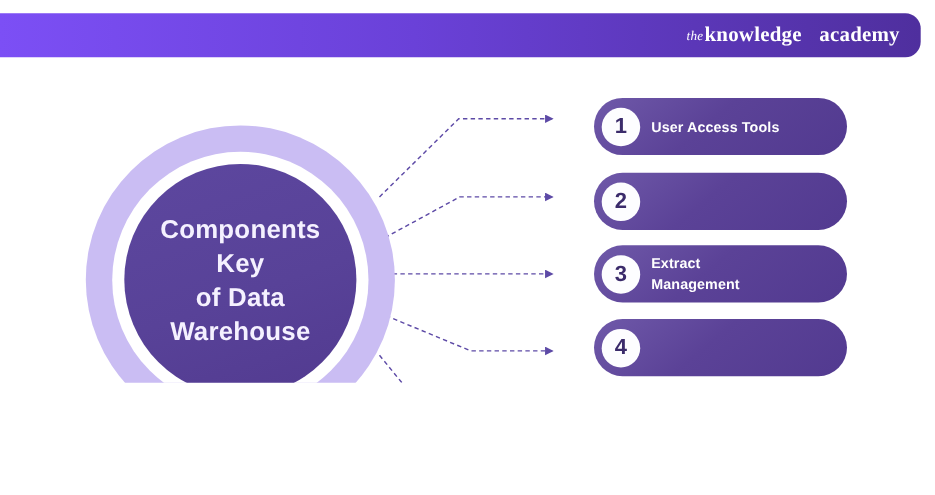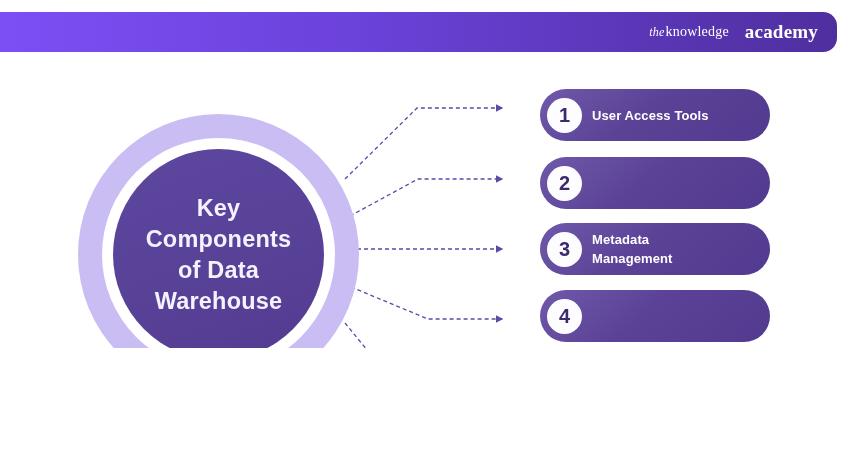--- a/index.html
+++ b/index.html
@@ -13,21 +13,21 @@
     border-radius:0 14px 14px 0;
     background:linear-gradient(90deg,#7c4ff5 0%, #6a41d8 45%, #4f2f9e 100%);
     z-index:3;
   }
   .logo {
     position:absolute; right:19px; top:0; height:100%;
     display:flex; align-items:center; color:#ffffff;
     font-family:"Liberation Serif", serif; letter-spacing:0.2px;
   }
   .logo-the { font-style:italic; font-size:12px; margin-right:1px; }
-  .logo-knowledge { font-size:14px; }
+  .logo-knowledge { font-size:19px;font-weight:bold; }
   .logo-academy { font-size:19px; font-weight:bold;margin-left:16px; }
 
   
   .arrows { position:absolute; left:0; top:0; z-index:1; }
 
   
   .ring-outer {
     position:absolute; left:78px; top:114px; width:281px; height:281px;
     border-radius:50%; background:#cabdf3; z-index:2;
   }
@@ -92,38 +92,38 @@
     <polyline points="350,216 418,179 502,179" fill="none" stroke="#5d4aa6" stroke-width="1.3" stroke-dasharray="4 3" marker-end="url(#ah)"></polyline>
     <polyline points="357,249 502,249" fill="none" stroke="#5d4aa6" stroke-width="1.3" stroke-dasharray="4 3" marker-end="url(#ah)"></polyline>
     <polyline points="351,287 428,319 502,319" fill="none" stroke="#5d4aa6" stroke-width="1.3" stroke-dasharray="4 3" marker-end="url(#ah)"></polyline>
     <polyline points="345,323 394,383 502,383" fill="none" stroke="#5d4aa6" stroke-width="1.3" stroke-dasharray="4 3" marker-end="url(#ah)"></polyline>
   </svg>
 
   <div class="ring-outer">
     <div class="ring-white"></div>
     <div class="circle-inner">
       <div class="circle-title">
+        <div>Components</div>
         <div>Key</div>
-        <div>Components</div>
         <div>of Data</div>
         <div>Warehouse</div>
       </div>
     </div>
   </div>
 
   <div class="pill pill-1">
     <div class="pill-num">1</div>
     <div class="pill-label">User Access Tools</div>
   </div>
   <div class="pill pill-2">
     <div class="pill-num">2</div>
   </div>
   <div class="pill pill-3">
     <div class="pill-num">3</div>
-    <div class="pill-label">Metadata
+    <div class="pill-label">Extract
 Management</div>
   </div>
   <div class="pill pill-4">
     <div class="pill-num">4</div>
   </div>
   <div class="pill pill-5">
     <div class="pill-num">5</div>
   </div>
 
 </div>

